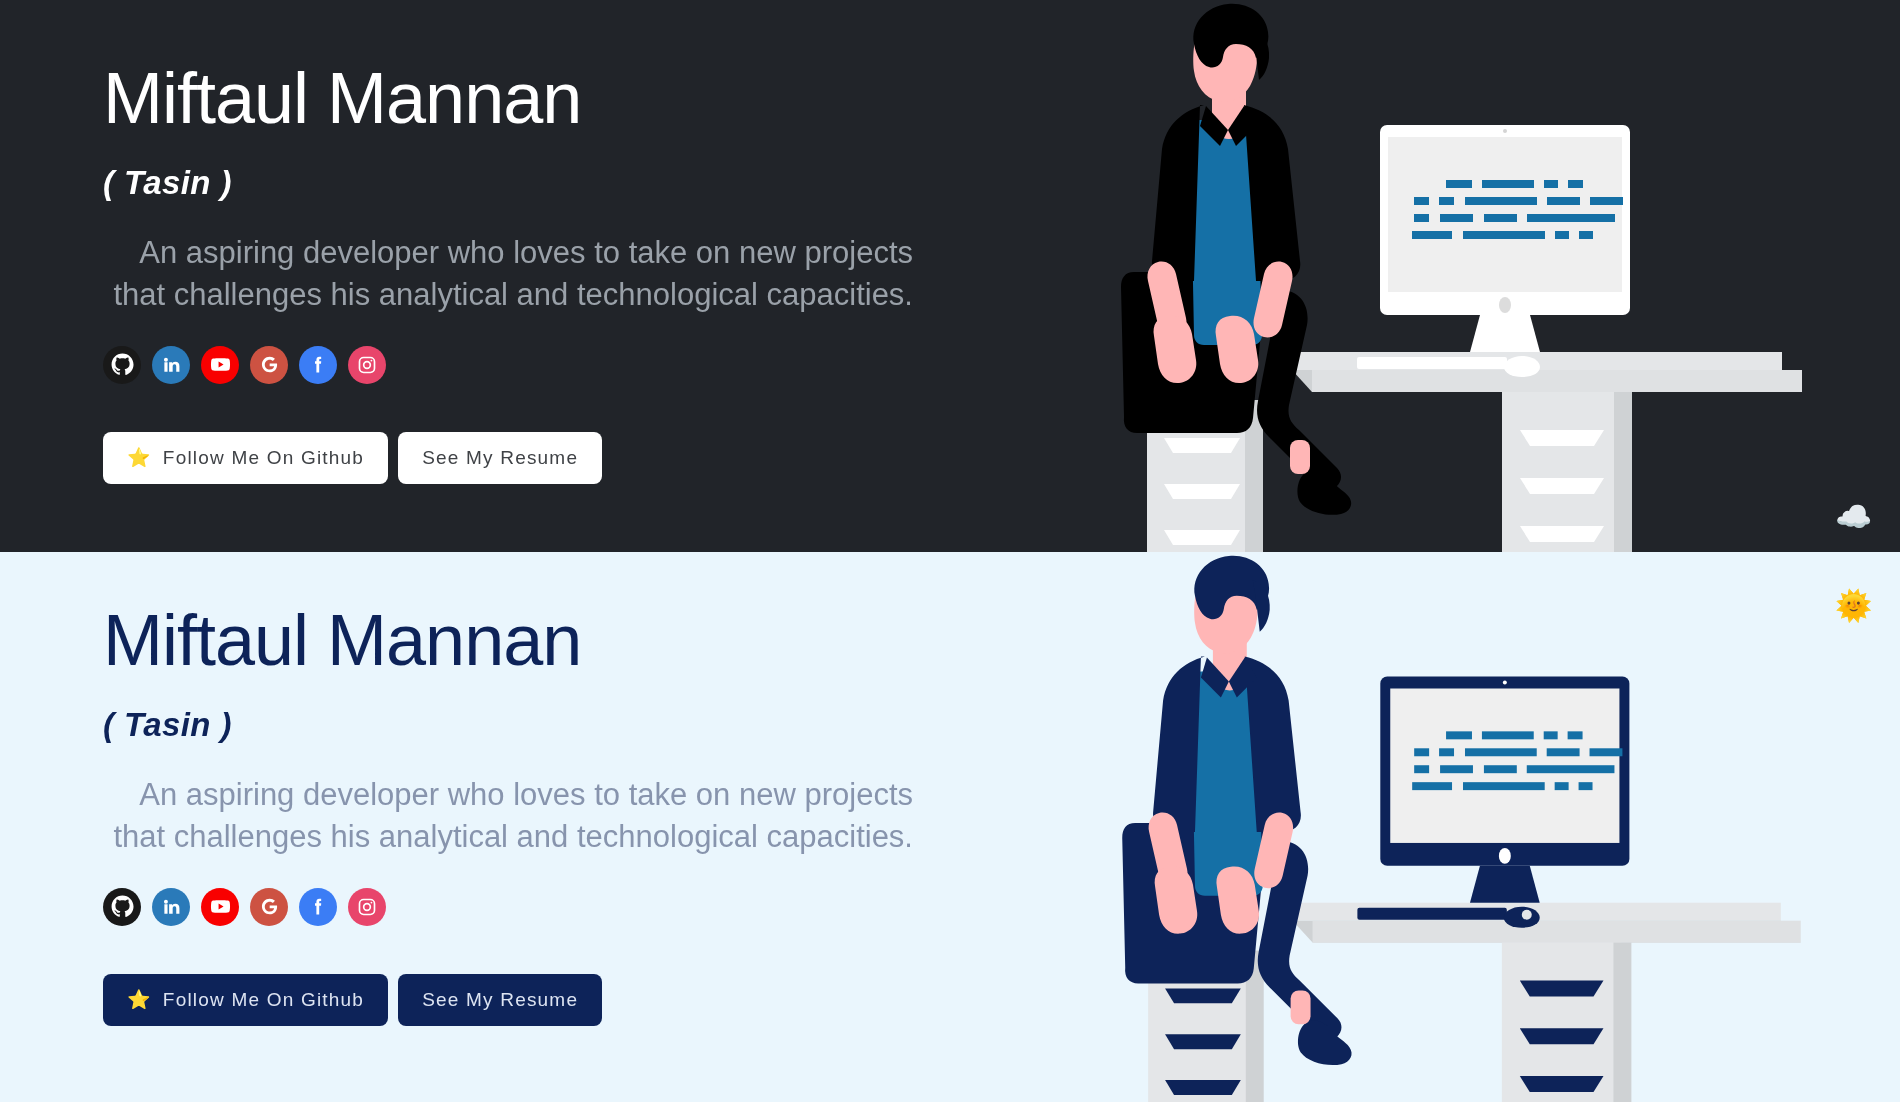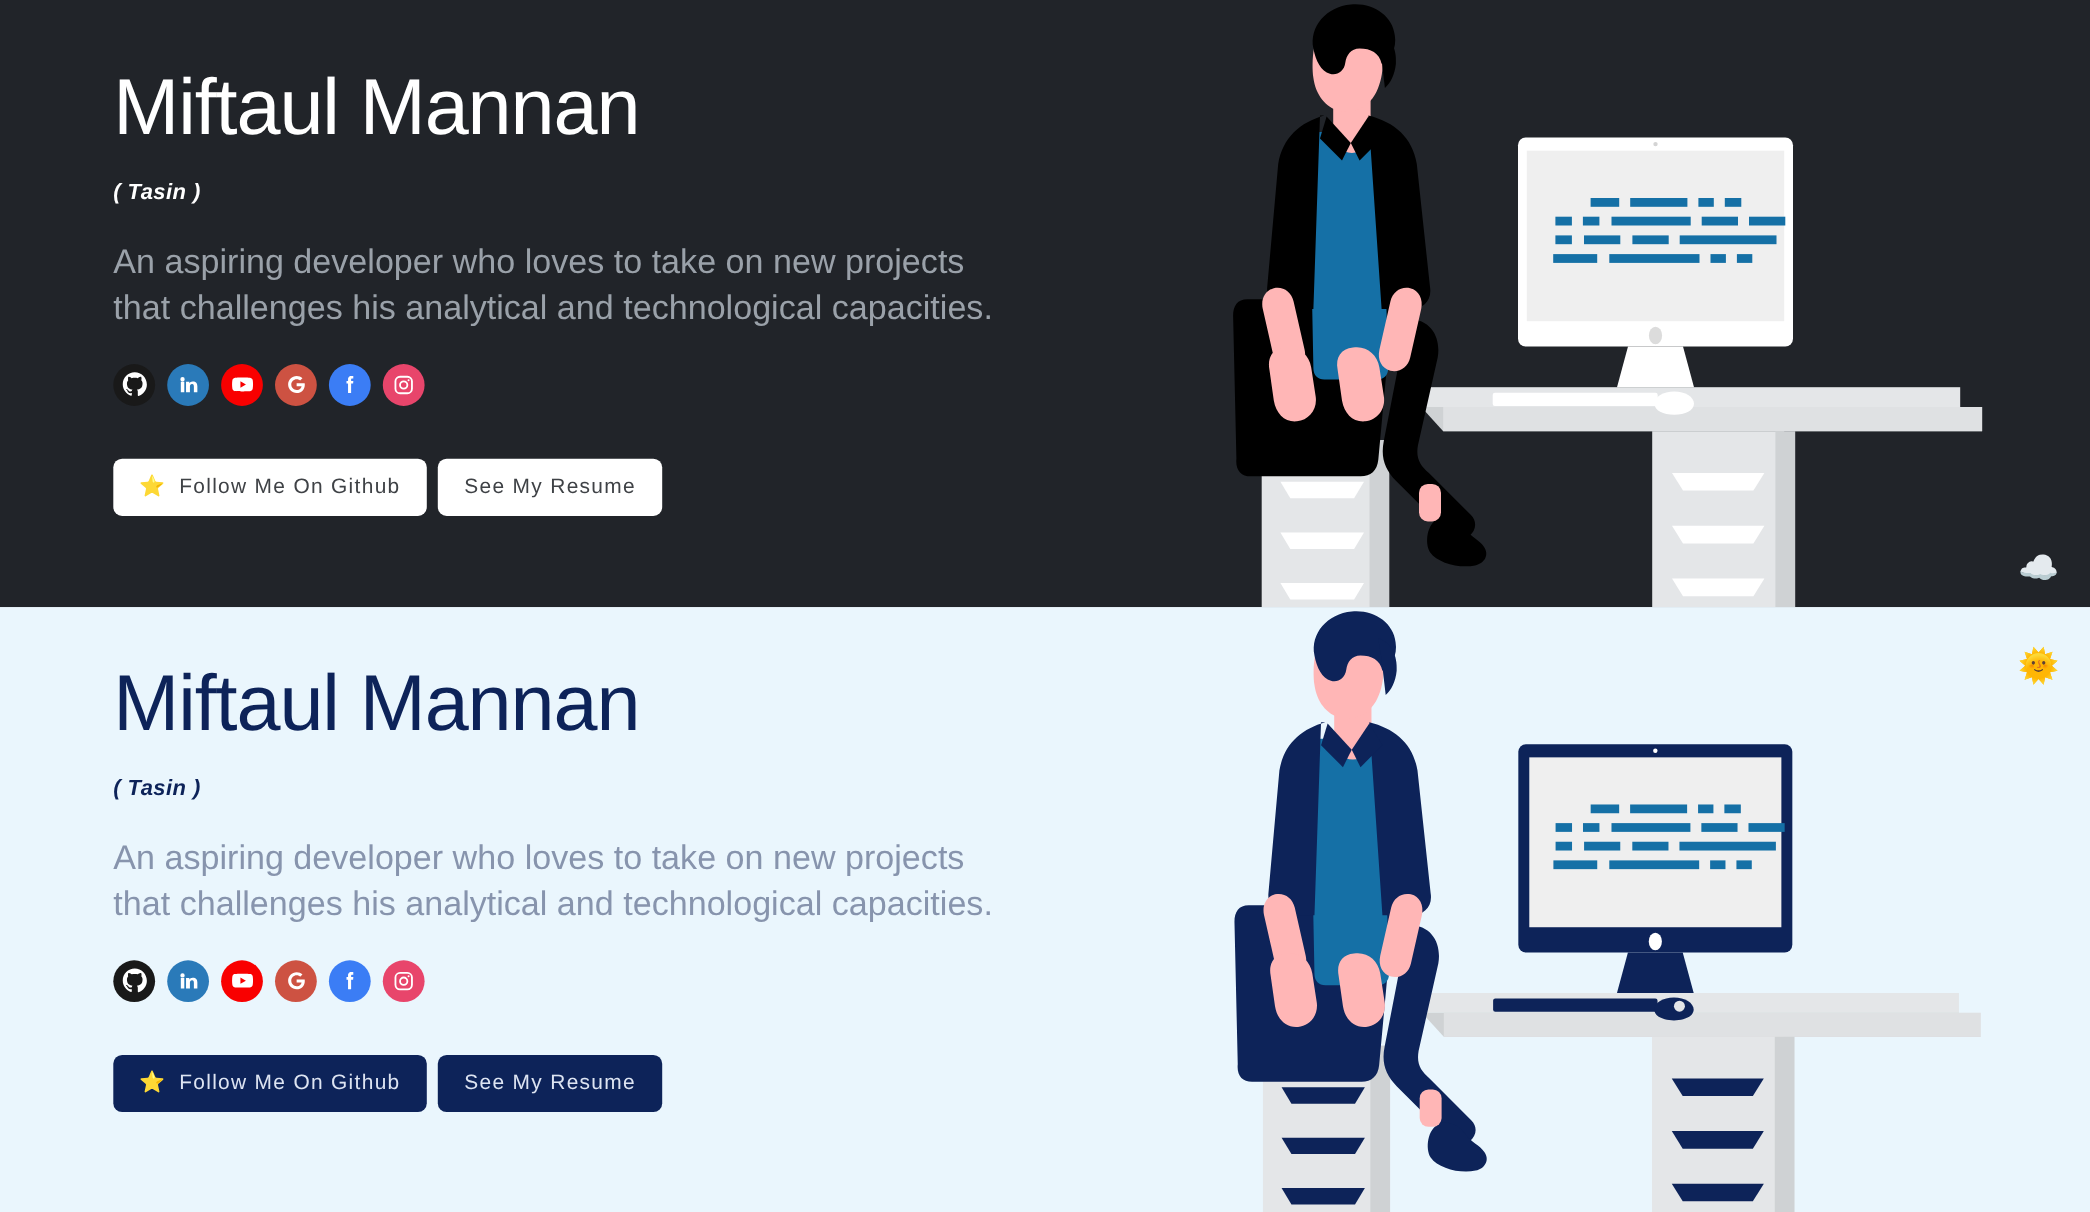--- a/index.html
+++ b/index.html
@@ -24,29 +24,30 @@
   .hero.light .copy{top:52px;}
 
   .name{
     margin:0;font-size:72px;line-height:1.0;font-weight:400;
     letter-spacing:-1px;
   }
   .hero.dark .name{color:#ffffff;}
   .hero.light .name{color:#0d2359;}
 
   .nickname{
-    margin:30px 0 0 0;font-size:20px;font-weight:700;font-style:italic;
+    margin:30px 0 0 0;font-size:33px;font-weight:700;font-style:italic;
     letter-spacing:.4px;
   }
   .hero.dark .nickname{color:#ffffff;}
   .hero.light .nickname{color:#0d2359;}
 
   .tagline{
     margin:30px 0 0 0;font-size:31px;line-height:1.35;font-weight:400;
     max-width:810px;
+    text-align:right;
   }
   .hero.dark .tagline{color:#9aa1a9;}
   .hero.light .tagline{color:#8794ad;}
 
   
   .socials{display:flex;align-items:center;gap:11px;margin-top:30px;}
   .soc{
     width:38px;height:38px;border-radius:50%;
     display:flex;align-items:center;justify-content:center;
     cursor:pointer;flex:0 0 auto;

